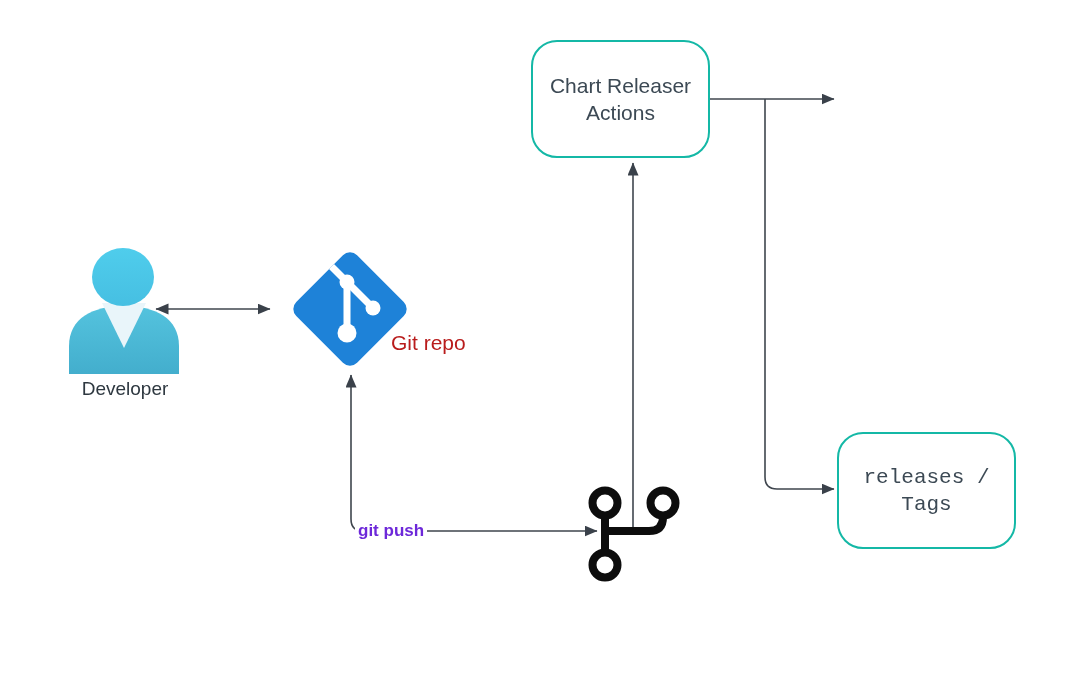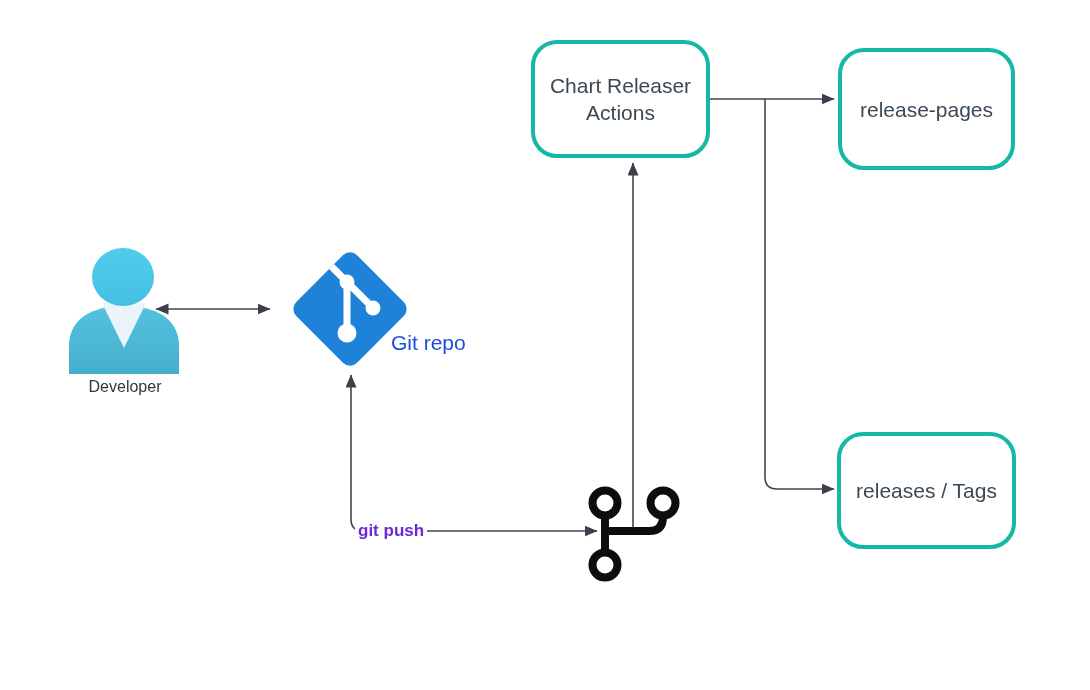--- a/index.html
+++ b/index.html
@@ -18,41 +18,41 @@
   .layer-nodes { position: absolute; inset: 0; z-index: 1; }
   .layer-connectors {
     position: absolute; left: 0; top: 0;
     width: 1090px; height: 690px;
     z-index: 2; pointer-events: none;
   }
   .node-box {
     position: absolute;
     box-sizing: border-box;
     background: #ffffff;
-    border: 4px solid #14b8a6;
+    border: 2px solid #14b8a6;
     border-radius: 26px;
     display: flex;
     align-items: center;
     justify-content: center;
     text-align: center;
     color: #3c4954;
     font-size: 21px;
     line-height: 27px;
     padding: 0 14px;
   }
   .icon-label {
     position: absolute;
-    color: #1d4ed8;
+    color: #b91c1c;
     font-size: 21px;
     white-space: nowrap;
   }
   .dev-label {
     position: absolute;
     color: #2e3840;
-    font-size: 16px;
+    font-size: 19px;
     text-align: center;
     white-space: nowrap;
   }
   .edge-label {
     position: absolute;
     z-index: 3;
     background: #ffffff;
     color: #6d28d9;
     font-size: 17px;
     font-weight: bold;
@@ -99,25 +99,22 @@
         <circle cx="87" cy="63" r="7.5" fill="#ffffff"></circle>
         <circle cx="61" cy="88" r="9.5" fill="#ffffff"></circle>
       </g>
     </svg>
     <div class="icon-label" style="left:391px; top:331px;">Git repo</div>
 
     <div class="node-box" style="left:531px; top:40px; width:179px; height:118px;">
       <span>Chart Releaser Actions</span>
     </div>
 
-    <div class="node-box" style="left:838px; top:48px; width:177px; height:122px;">
-      <span>release-pages</span>
-    </div>
 
-    <div class="node-box" style="left:837px; top:432px; width:179px; height:117px;">
+    <div class="node-box" style="left:837px; top:432px; width:179px; height:117px;font-family:Liberation Mono, monospace;">
       <span>releases / Tags</span>
     </div>
 
     <svg class="icon" style="left:580px; top:480px;" width="110" height="108" viewBox="0 0 110 108">
       <g stroke="#0d0d0d" fill="none">
         <path d="M 25 36 L 25 72" stroke-width="8"></path>
         <path d="M 25 51 L 69 51 Q 83 51 83 37" stroke-width="8"></path>
         <circle cx="25" cy="23" r="12.5" stroke-width="8" fill="#ffffff"></circle>
         <circle cx="83" cy="23" r="12.5" stroke-width="8" fill="#ffffff"></circle>
         <circle cx="25" cy="85" r="12.5" stroke-width="8" fill="#ffffff"></circle>

